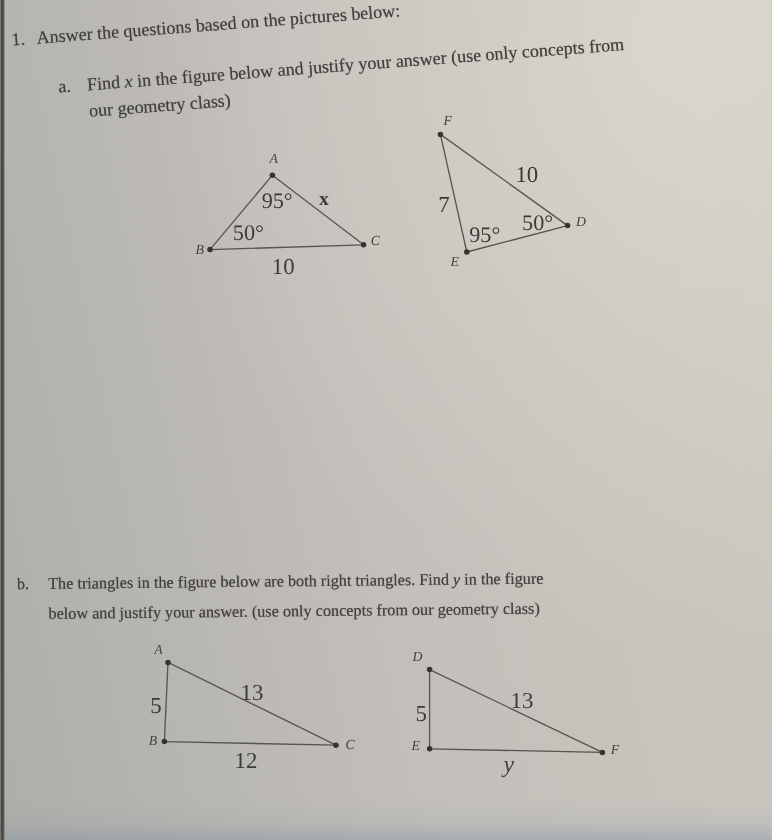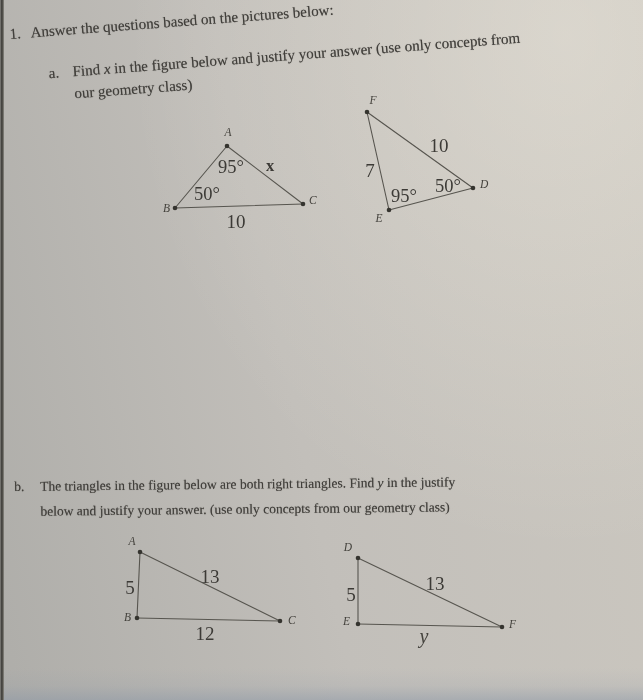--- a/index.html
+++ b/index.html
@@ -48,21 +48,21 @@
       <div>
         <span class="plabel">a.</span><span>Find </span><span class="var">x</span><span> in the figure below and justify your answer (use only concepts from</span>
       </div>
       <div>our geometry class)</div>
     </div>
   </div>
 
   <div class="tblock" id="block-b">
     <div class="part" id="part-b">
       <div>
-        <span class="plabel">b.</span><span>The triangles in the figure below are both right triangles. Find </span><span class="var">y</span><span> in the justify</span>
+        <span class="plabel">b.</span><span>The triangles in the figure below are both right triangles. Find </span><span class="var">y</span><span> in the figure</span>
       </div>
       <div>below and justify your answer. (use only concepts from our geometry class)</div>
     </div>
   </div>
 
   <svg id="figures-layer" width="643" height="700" viewBox="0 0 643 700">
       <g>
         <line x1="227" y1="146" x2="175" y2="208" stroke="#57554f" stroke-width="1.1" stroke-linecap="round"></line>
         <line x1="227" y1="146" x2="303" y2="204" stroke="#57554f" stroke-width="1.1" stroke-linecap="round"></line>
         <line x1="175" y1="208" x2="303" y2="204" stroke="#57554f" stroke-width="1.1" stroke-linecap="round"></line>

